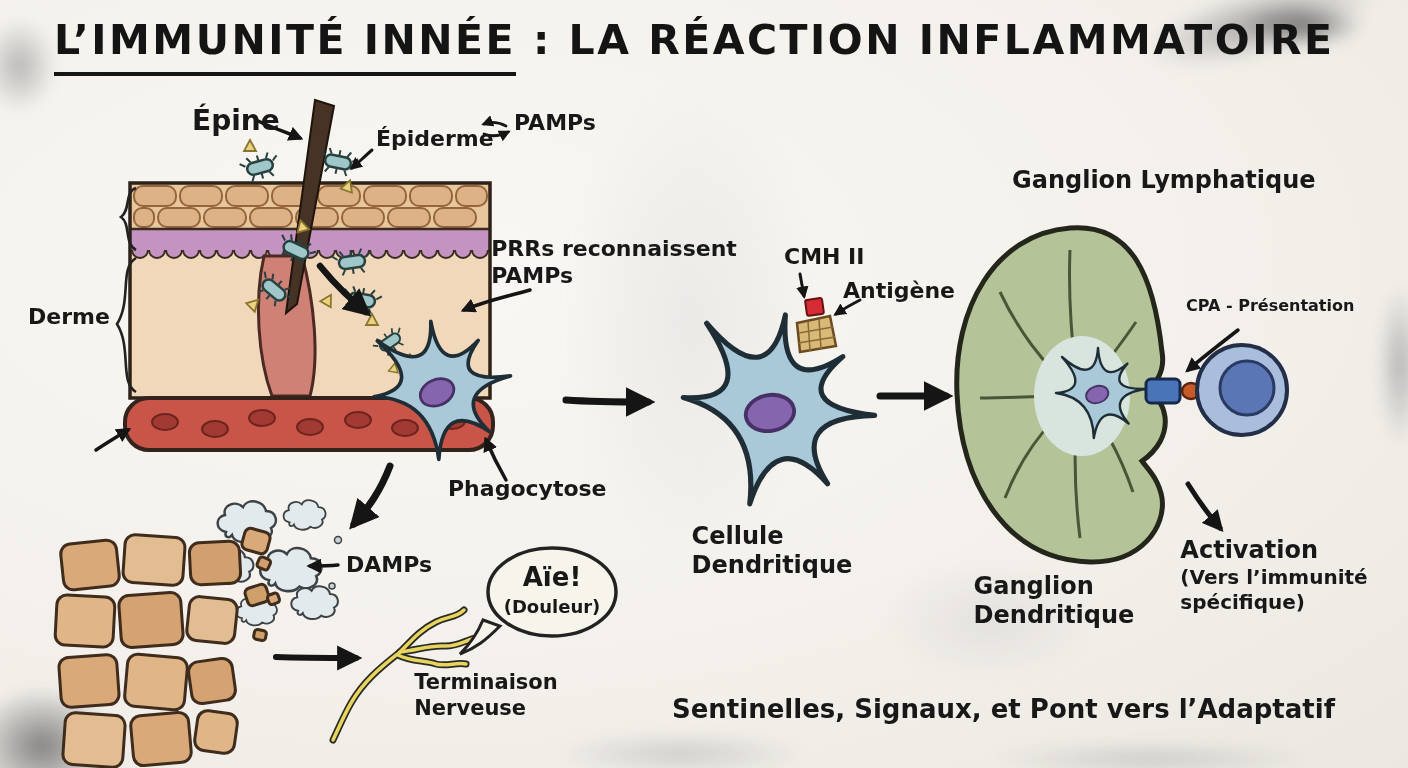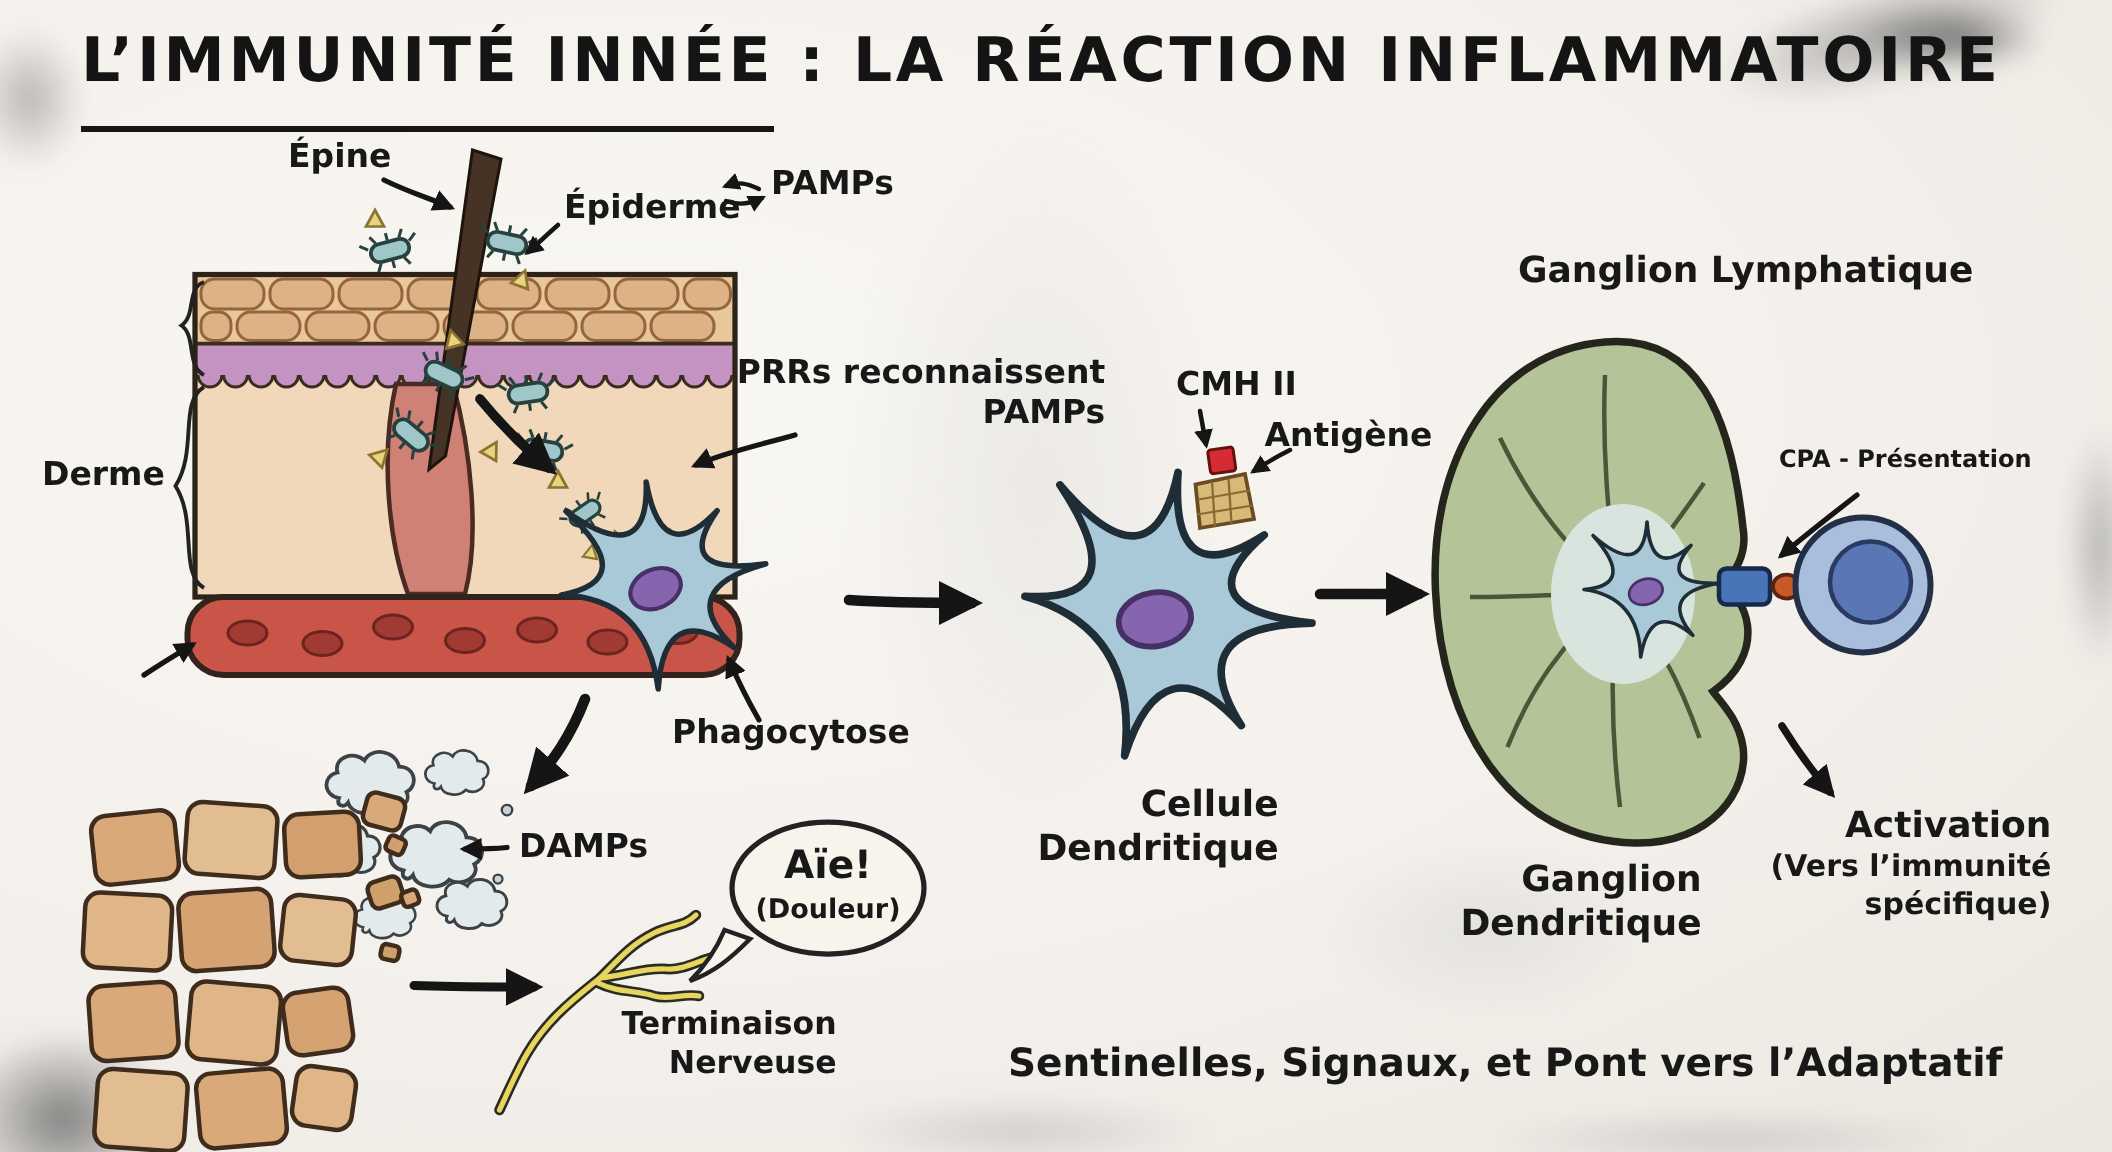--- a/index.html
+++ b/index.html
@@ -3,23 +3,23 @@
 <meta charset="utf-8">
 <style>
   *{margin:0;padding:0;box-sizing:border-box}
   html,body{width:1408px;height:768px;overflow:hidden}
   body{font-family:"DejaVu Sans","Liberation Sans",sans-serif;background:#ecead4}
   .stage{position:relative;width:1408px;height:768px;color:#171717;
     background:radial-gradient(ellipse at 30% 35%, #f9f7f3 0%, #f4f1ec 55%, #ebe8e2 100%)}
   svg.art{position:absolute;left:0;top:0}
   .smudge{position:absolute;filter:blur(7px);pointer-events:none;border-radius:50%}
   .lbl{position:absolute;font-weight:bold;color:#181818;line-height:1.22;white-space:nowrap}
-  .c{transform:translateX(-50%);text-align:right}
+  .c{transform:translateX(-50%);text-align:left}
   .title{position:absolute;left:54px;top:16px;font-size:41px;font-weight:bold;letter-spacing:2.5px;white-space:nowrap;color:#141414}
-  .title .u{border-bottom:4px solid #161616;padding-bottom:20px}
+  .title .u{border-bottom:4px solid #161616;padding-bottom:8px}
   .sub{display:block}
 </style>
 </head>
 <body>
 
 <div class="stage">
 
   <div class="smudge" style="left:1140px;top:-12px;width:240px;height:70px;background:radial-gradient(ellipse, rgba(55,55,58,.40), transparent 70%);transform:rotate(-14deg)"></div>
   <div class="smudge" style="left:1245px;top:4px;width:120px;height:44px;background:radial-gradient(ellipse, rgba(32,32,35,.5), transparent 70%)"></div>
   <div class="smudge" style="left:1378px;top:285px;width:44px;height:160px;background:radial-gradient(ellipse, rgba(110,110,115,.45), transparent 72%)"></div>
@@ -256,21 +256,21 @@
       <path d="M1238,330 C1220,344 1202,358 1188,370" stroke-width="3.5" marker-end="url(#ah)"></path>
       <path d="M1188,484 C1198,500 1208,514 1220,528" stroke-width="5" marker-end="url(#ah)"></path>
       <path d="M96,450 C108,442 118,436 128,430" stroke-width="3.5" marker-end="url(#ah)"></path>
       <path d="M800,274 L804,296" stroke-width="3" marker-end="url(#ah)"></path>
       <path d="M860,300 C850,305 842,310 836,314" stroke-width="3" marker-end="url(#ah)"></path>
     </g>
   </svg>
 
   <div class="title"><span class="u">L’IMMUNITÉ INNÉE</span><span> : LA RÉACTION INFLAMMATOIRE</span></div>
 
-  <div class="lbl" style="left:192px;top:92px;font-size:22px">Épine</div>
+  <div class="lbl" style="left:192px;top:104px;font-size:28px">Épine</div>
   <div class="lbl" style="left:376px;top:126px;font-size:22px">Épiderme</div>
   <div class="lbl" style="left:514px;top:110px;font-size:22px">PAMPs</div>
 
   <div class="lbl" style="left:28px;top:304px;font-size:22px">Derme</div>
 
   <div class="lbl c" style="left:614px;top:236px;font-size:22px">
     <div class="sub">PRRs reconnaissent</div>
     <div class="sub">PAMPs</div>
   </div>
   <div class="lbl" style="left:448px;top:476px;font-size:22px">Phagocytose</div>

